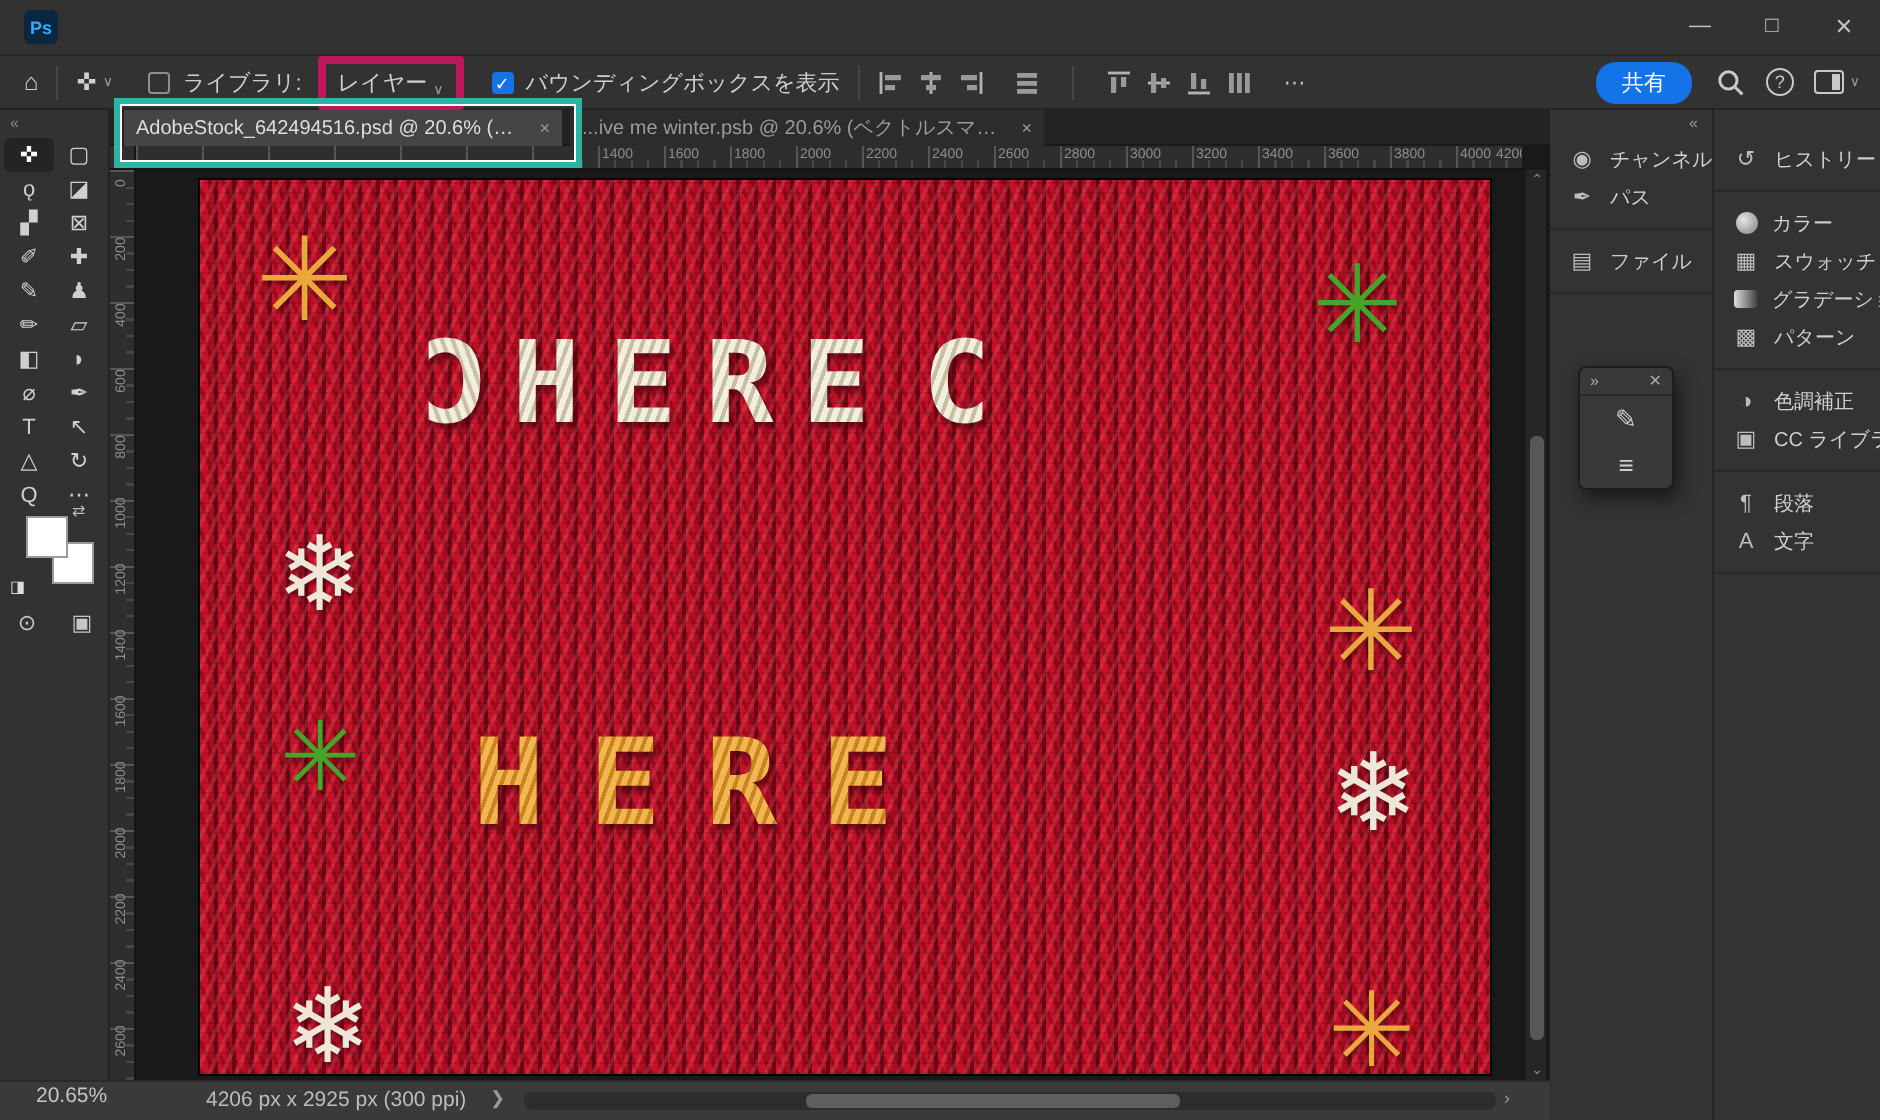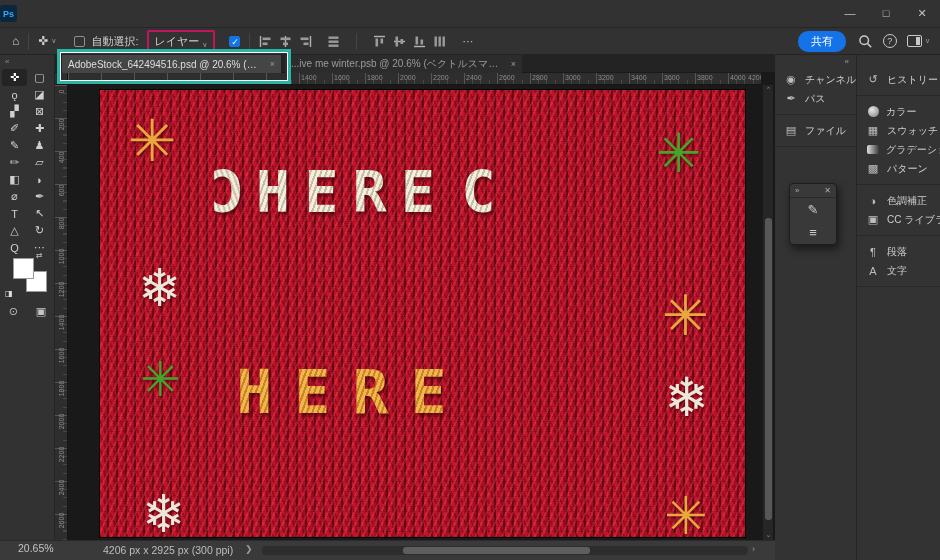--- a/index.html
+++ b/index.html
@@ -1,35 +1,35 @@
 <!DOCTYPE html>
 <html><head>
 <meta charset="utf-8">
 <style>
   html,body{margin:0;padding:0}
   body{width:940px;height:560px;overflow:hidden;position:relative;background:#2a2a2a;
        font-family:"Liberation Sans","DejaVu Sans",sans-serif;color:#d6d6d6;}
   
   .titlebar{position:absolute;left:0;top:0;width:940px;height:28px;background:#323232;
             border-bottom:1px solid #262626;box-sizing:border-box;display:flex;align-items:center}
-  .ps-badge{width:17px;height:17px;margin-left:0;background:#0a2740;color:#34a9ff;font-size:9px;
+  .ps-badge{width:17px;height:17px;margin-left:12px;background:#0a2740;color:#34a9ff;font-size:9px;
             font-weight:bold;display:flex;align-items:center;justify-content:center;border-radius:3px;flex:0 0 auto}
   .menu{display:flex;margin-left:8px}
   .menu>span{font-size:11.5px;color:#d8d8d8;padding:3px 6px;white-space:nowrap}
   .winctl{margin-left:auto;display:flex}
   .winctl>span{width:36px;text-align:center;font-size:11px;color:#c2c2c2}
   
   .optionsbar{position:absolute;left:0;top:28px;width:940px;height:27px;background:#323232;
               border-bottom:1px solid #242424;box-sizing:border-box;display:flex;align-items:center;font-size:11px}
   .vsep{width:1px;height:17px;background:#454545;margin:0 9px;flex:0 0 auto}
   .ob-ic{color:#cfcfcf;font-size:12px}
   .chev{font-size:7px;color:#9a9a9a;margin-left:3px}
   .cb{width:11px;height:11px;border:1px solid #8f8f8f;border-radius:2px;box-sizing:border-box;flex:0 0 auto}
   .cb.checked{background:#1473e6;border-color:#1473e6;color:#fff;font-size:9px;line-height:10px;text-align:center}
-  .dd{display:flex;align-items:flex-end;border:2px solid #be185d;border-radius:2px;padding:2px 6px;margin-left:8px;color:#d0d0d0}
+  .dd{display:flex;align-items:flex-end;border:4px solid #be185d;border-radius:2px;padding:2px 6px;margin-left:8px;color:#d0d0d0}
   .alrow{display:flex;align-items:center;gap:7px}
   .alrow svg{display:block}
   .share{background:#1473e6;color:#fff;border-radius:10px;padding:3px 13px;font-size:11px;margin-left:auto}
   .circ-q{width:14px;height:14px;border:1.4px solid #c9c9c9;border-radius:50%;font-size:9px;color:#c9c9c9;
           display:flex;align-items:center;justify-content:center;margin-left:10px;box-sizing:border-box}
   .wsic{width:15px;height:12px;border:1.4px solid #c9c9c9;border-radius:2px;position:relative;margin-left:10px;box-sizing:border-box}
   .wsic i{position:absolute;right:1px;top:1px;bottom:1px;width:4px;background:#c9c9c9}
   
   .toolbar{position:absolute;left:0;top:55px;width:55px;height:485px;background:#323232;
            border-right:1px solid #242424;box-sizing:border-box}
@@ -139,26 +139,27 @@
       <span>✕</span>
     </div>
   </div>
 
   <div class="optionsbar">
     <span class="ob-ic" style="margin-left:12px">⌂</span>
     <span class="vsep"></span>
     <span class="ob-ic">✜</span>
     <span class="chev">∨</span>
     <span class="cb" style="margin-left:18px"></span>
-    <span style="margin-left:6px;color:#cfcfcf">自動選択:</span>
+    <span style="margin-left:6px;color:#cfcfcf">ライブラリ:</span>
     <span class="dd">
       <span>レイヤー</span>
       <span class="chev">∨</span>
     </span>
     <span class="cb checked" style="margin-left:14px">✓</span>
+    <span style="margin-left:6px;color:#cfcfcf">バウンディングボックスを表示</span>
     <span class="vsep"></span>
     <span class="alrow">
       <svg width="13" height="13">
           <line x1="1.5" y1="1" x2="1.5" y2="12" stroke="#b3b3b3" stroke-width="1.4"></line>
           <rect x="3.5" y="2.5" width="8" height="2.6" fill="#9a9a9a"></rect>
           <rect x="3.5" y="7.5" width="5" height="2.6" fill="#9a9a9a"></rect>
         </svg>
       <svg width="13" height="13">
           <line x1="6.5" y1="1" x2="6.5" y2="12" stroke="#b3b3b3" stroke-width="1.4"></line>
           <rect x="1.5" y="2.5" width="10" height="2.6" fill="#9a9a9a"></rect>

